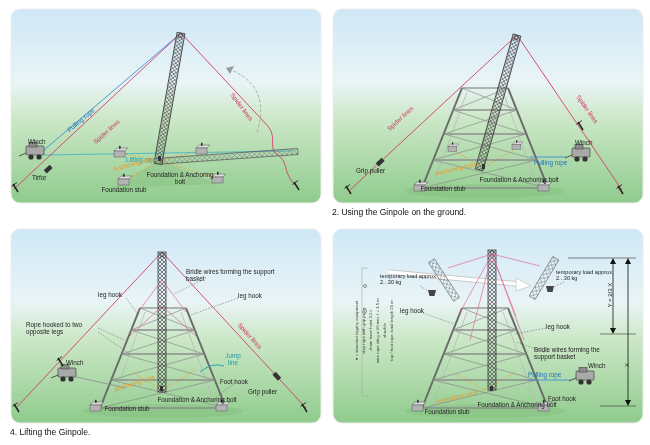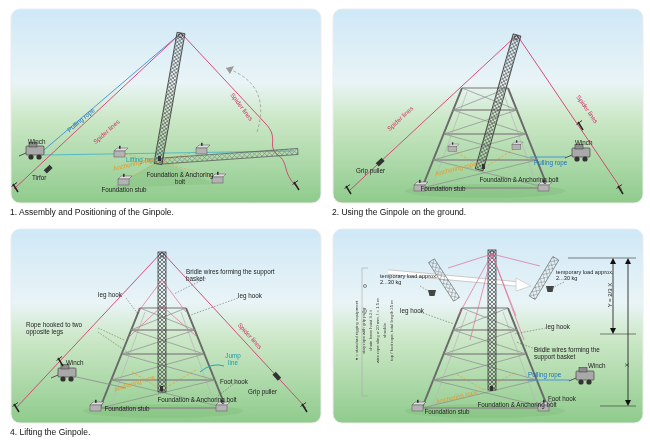--- a/index.html
+++ b/index.html
@@ -113,21 +113,20 @@
       <div class="lb" style="left:18px;top:130px;">Winch</div>
       <div class="lb" style="left:22px;top:166px;">Tirfor</div>
       <div class="lb blu rot" style="left:58px;top:119px;transform:rotate(-40deg);">Pulling rope</div>
       <div class="lb red rot" style="left:84px;top:131px;transform:rotate(-42deg);">Spider lines</div>
       <div class="lb red rot" style="left:222px;top:82px;transform:rotate(53deg);">Spider lines</div>
       <div class="lb tea" style="left:116px;top:148px;">Lifting rope</div>
       <div class="lb org rot" style="left:103px;top:157px;transform:rotate(-14deg);">Anchoring rope</div>
       <div class="lb wrap c" style="left:132px;top:163px;width:76px;">Foundation &amp; Anchoring bolt</div>
       <div class="lb wrap c" style="left:86px;top:178px;width:56px;">Foundation stub</div>
     </div>
-    <div class="caption">1. Assembly and Positioning of the Ginpole.</div>
   </div>
 
   <div class="cell" style="left:332px;top:8px;">
     <div class="canvas">
       <svg class="art" width="312" height="196" viewBox="0 0 312 196">
         <rect x="1" y="1" width="310" height="194" rx="9" fill="url(#sky)" stroke="#ececec"></rect>
         <ellipse cx="153" cy="183" rx="80" ry="7" fill="rgba(120,180,110,0.28)"></ellipse>
         <g>
           <line x1="185" y1="27" x2="18" y2="182" stroke="#d23b6e" stroke-width="0.9"></line>
           <line x1="185" y1="27" x2="290" y2="182" stroke="#d23b6e" stroke-width="0.9"></line>

